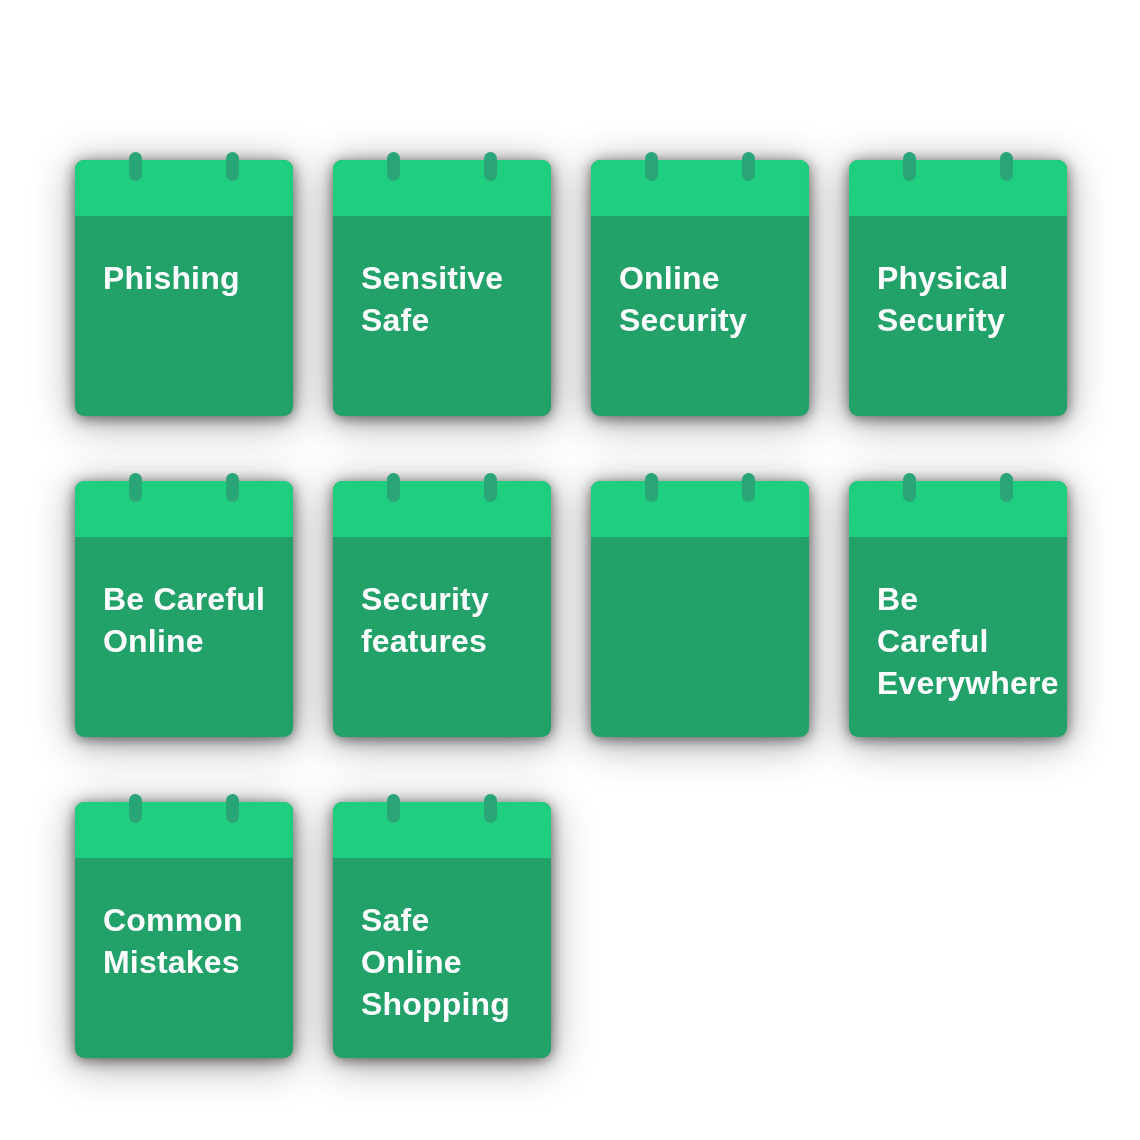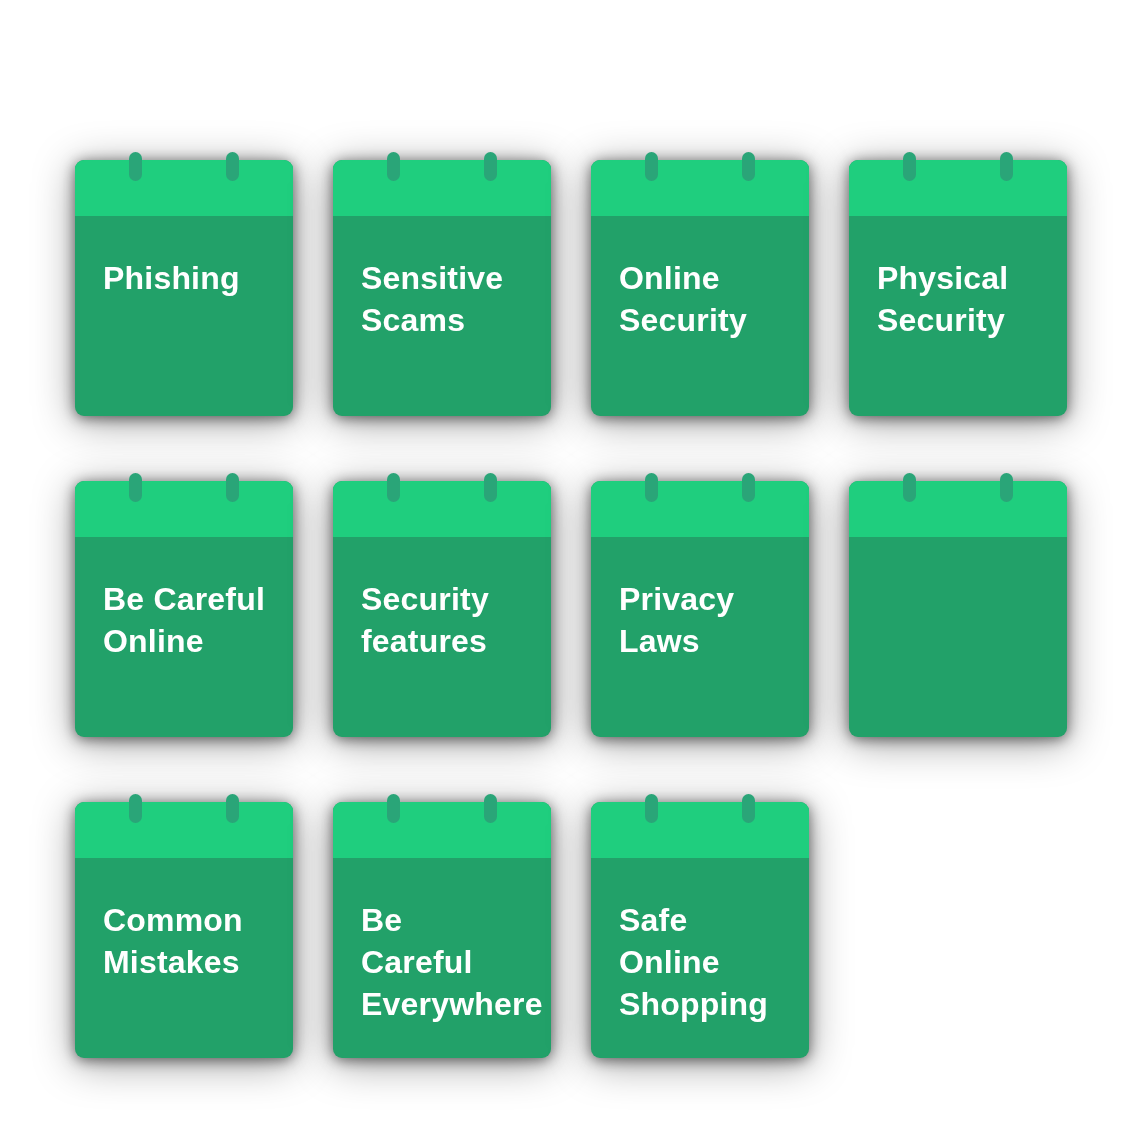--- a/index.html
+++ b/index.html
@@ -69,21 +69,21 @@
     <span class="ring left"></span>
     <span class="ring right"></span>
     <div class="card-label">Phishing</div>
   </div>
 
   <div class="card">
     <div class="card-header"></div>
     <span class="ring left"></span>
     <span class="ring right"></span>
     <div class="card-label">Sensitive
-Scams</div>
+Safe</div>
   </div>
 
 
   <div class="card">
     <div class="card-header"></div>
     <span class="ring left"></span>
     <span class="ring right"></span>
     <div class="card-label">Online
 Security</div>
   </div>
@@ -105,53 +105,46 @@
   </div>
 
   <div class="card">
     <div class="card-header"></div>
     <span class="ring left"></span>
     <span class="ring right"></span>
     <div class="card-label">Security
 features</div>
   </div>
 
-  <div class="card">
-    <div class="card-header"></div>
-    <span class="ring left"></span>
-    <span class="ring right"></span>
-    <div class="card-label">Privacy
-Laws</div>
-  </div>
 
   <div class="card">
     <div class="card-header"></div>
     <span class="ring left"></span>
     <span class="ring right"></span>
-  </div>
-
-  <div class="card">
-    <div class="card-header"></div>
-    <span class="ring left"></span>
-    <span class="ring right"></span>
-    <div class="card-label">Common
-Mistakes</div>
   </div>
 
   <div class="card">
     <div class="card-header"></div>
     <span class="ring left"></span>
     <span class="ring right"></span>
     <div class="card-label">Be
 Careful
 Everywhere</div>
   </div>
 
   <div class="card">
     <div class="card-header"></div>
     <span class="ring left"></span>
     <span class="ring right"></span>
+    <div class="card-label">Common
+Mistakes</div>
+  </div>
+
+  <div class="card">
+    <div class="card-header"></div>
+    <span class="ring left"></span>
+    <span class="ring right"></span>
     <div class="card-label">Safe
 Online
 Shopping</div>
   </div>
 
 </div>
 
 </body></html>

